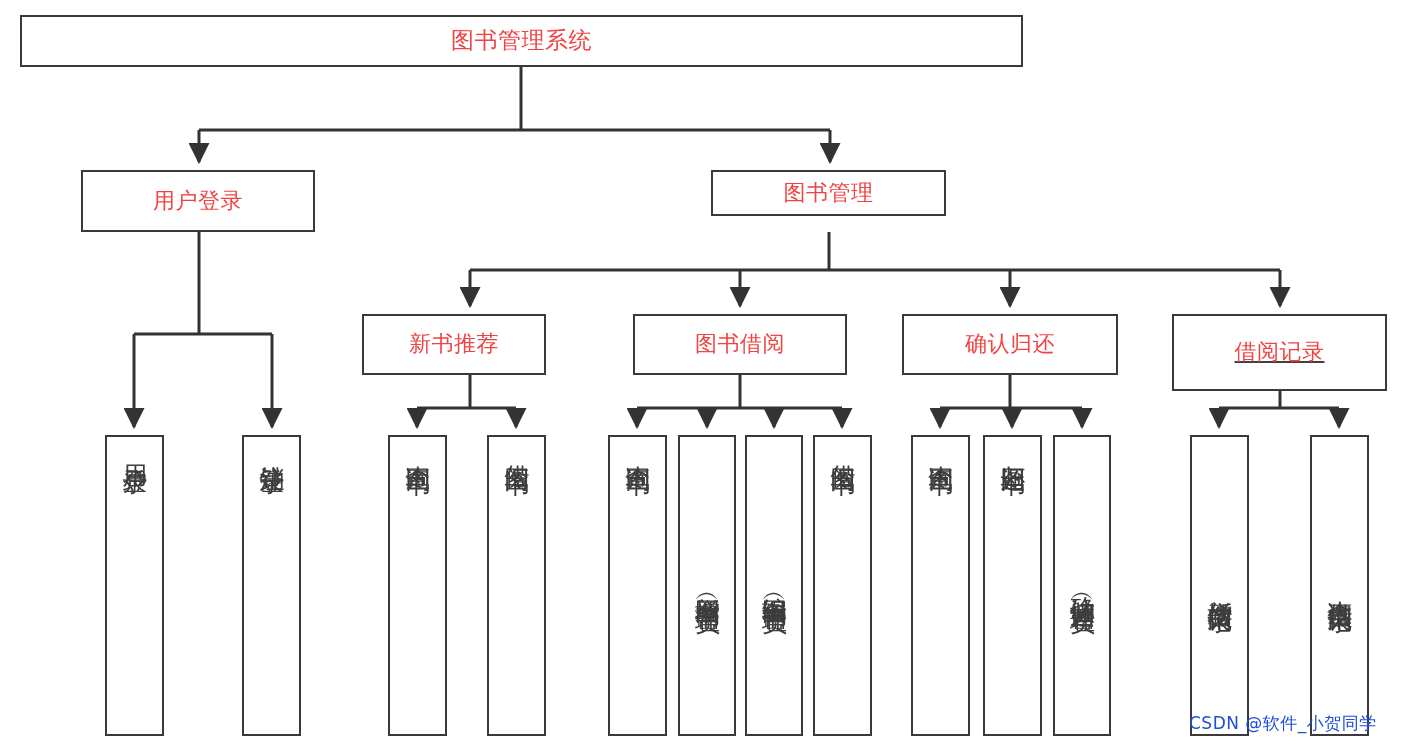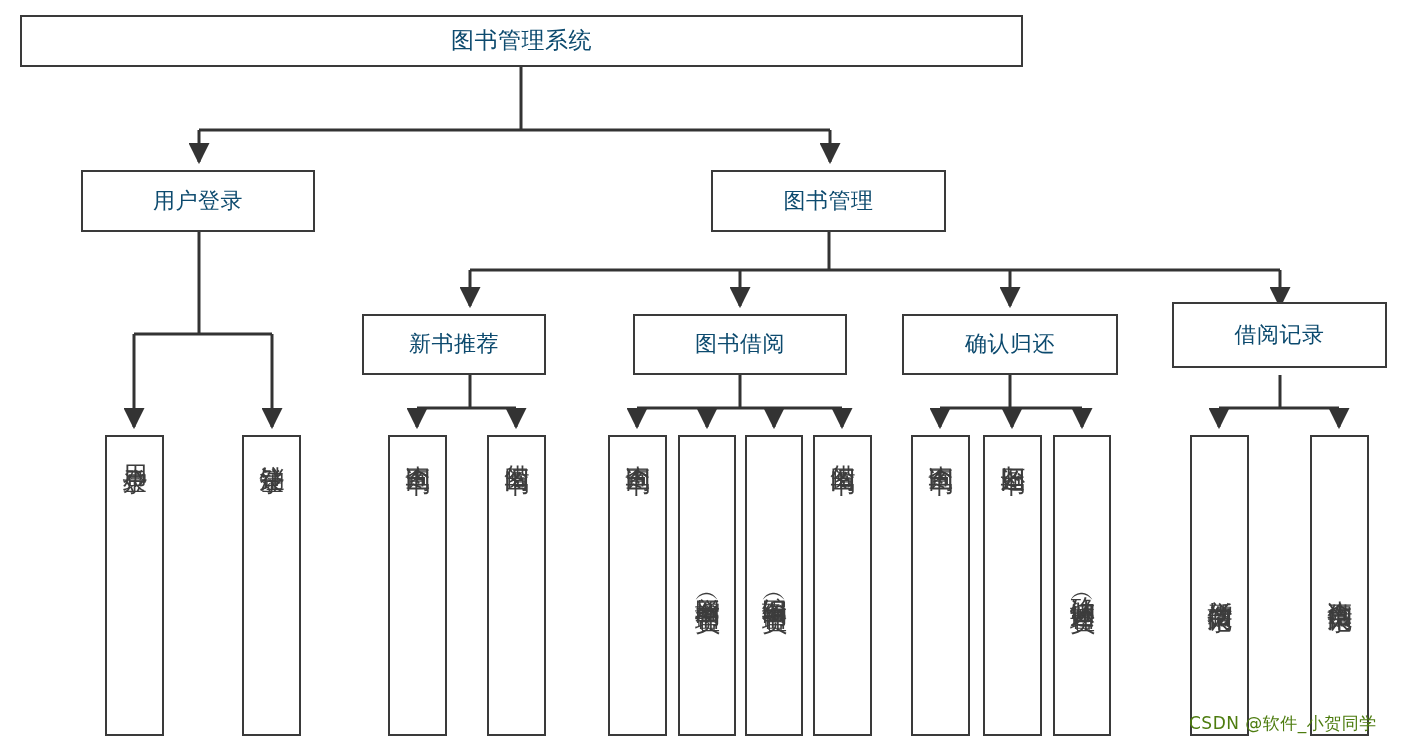--- a/index.html
+++ b/index.html
@@ -37,21 +37,21 @@
     justify-content: center;
     color: #404040;
     z-index: 2;
   }
   
   .node.horiz .label {
     font-size: 22px;
     line-height: 1.1;
     letter-spacing: 0.5px;
     white-space: nowrap;
-    color: #0c4a6e;
+    color: #ef4444;
   }
   .node.root .label {
     font-size: 23px;
   }
   
   .node.vert {
     align-items: flex-start;
     justify-content: center;
     padding-top: 8px;
   }
@@ -67,21 +67,21 @@
   }
   .node.vert.tall-center {
     align-items: center;
     padding-top: 0;
   }
   .watermark {
     position: absolute;
     left: 1189px;
     top: 712px;
     font-size: 17px;
-    color: #4d7c0f;
+    color: #1d4ed8;
     letter-spacing: 0.5px;
     white-space: nowrap;
     z-index: 5;
     font-family: "DejaVu Sans", "Liberation Sans", sans-serif;
   }
 </style>
 </head>
 <body>
 
 <div id="diagram-canvas">
@@ -136,34 +136,34 @@
     </g>
   </svg>
 
   <div class="node horiz root" style="left: 20px; top: 15px; width: 1003px; height: 52px;">
     <span class="label">图书管理系统</span>
   </div>
 
   <div class="node horiz" style="left: 81px; top: 170px; width: 234px; height: 62px;">
     <span class="label">用户登录</span>
   </div>
-  <div class="node horiz" style="left: 711px; top: 170px; width: 235px; height: 62px;">
+  <div class="node horiz" style="left: 711px; top: 170px; width: 235px; height: 46px;">
     <span class="label">图书管理</span>
   </div>
 
   <div class="node horiz" style="left: 362px; top: 314px; width: 184px; height: 61px;">
     <span class="label">新书推荐</span>
   </div>
   <div class="node horiz" style="left: 633px; top: 314px; width: 214px; height: 61px;">
     <span class="label">图书借阅</span>
   </div>
   <div class="node horiz" style="left: 902px; top: 314px; width: 216px; height: 61px;">
     <span class="label">确认归还</span>
   </div>
-  <div class="node horiz" style="left: 1172px; top: 302px; width: 215px; height: 66px;">
+  <div class="node horiz" style="left: 1172px; top: 314px; width: 215px; height: 77px; text-decoration: underline;">
     <span class="label">借阅记录</span>
   </div>
 
   <div class="node vert" style="left: 105px; top: 435px; width: 59px; height: 301px;">
     <span class="label">用户登录</span>
   </div>
   <div class="node vert" style="left: 242px; top: 435px; width: 59px; height: 301px;">
     <span class="label">注销登录</span>
   </div>
   <div class="node vert" style="left: 388px; top: 435px; width: 59px; height: 301px;">

